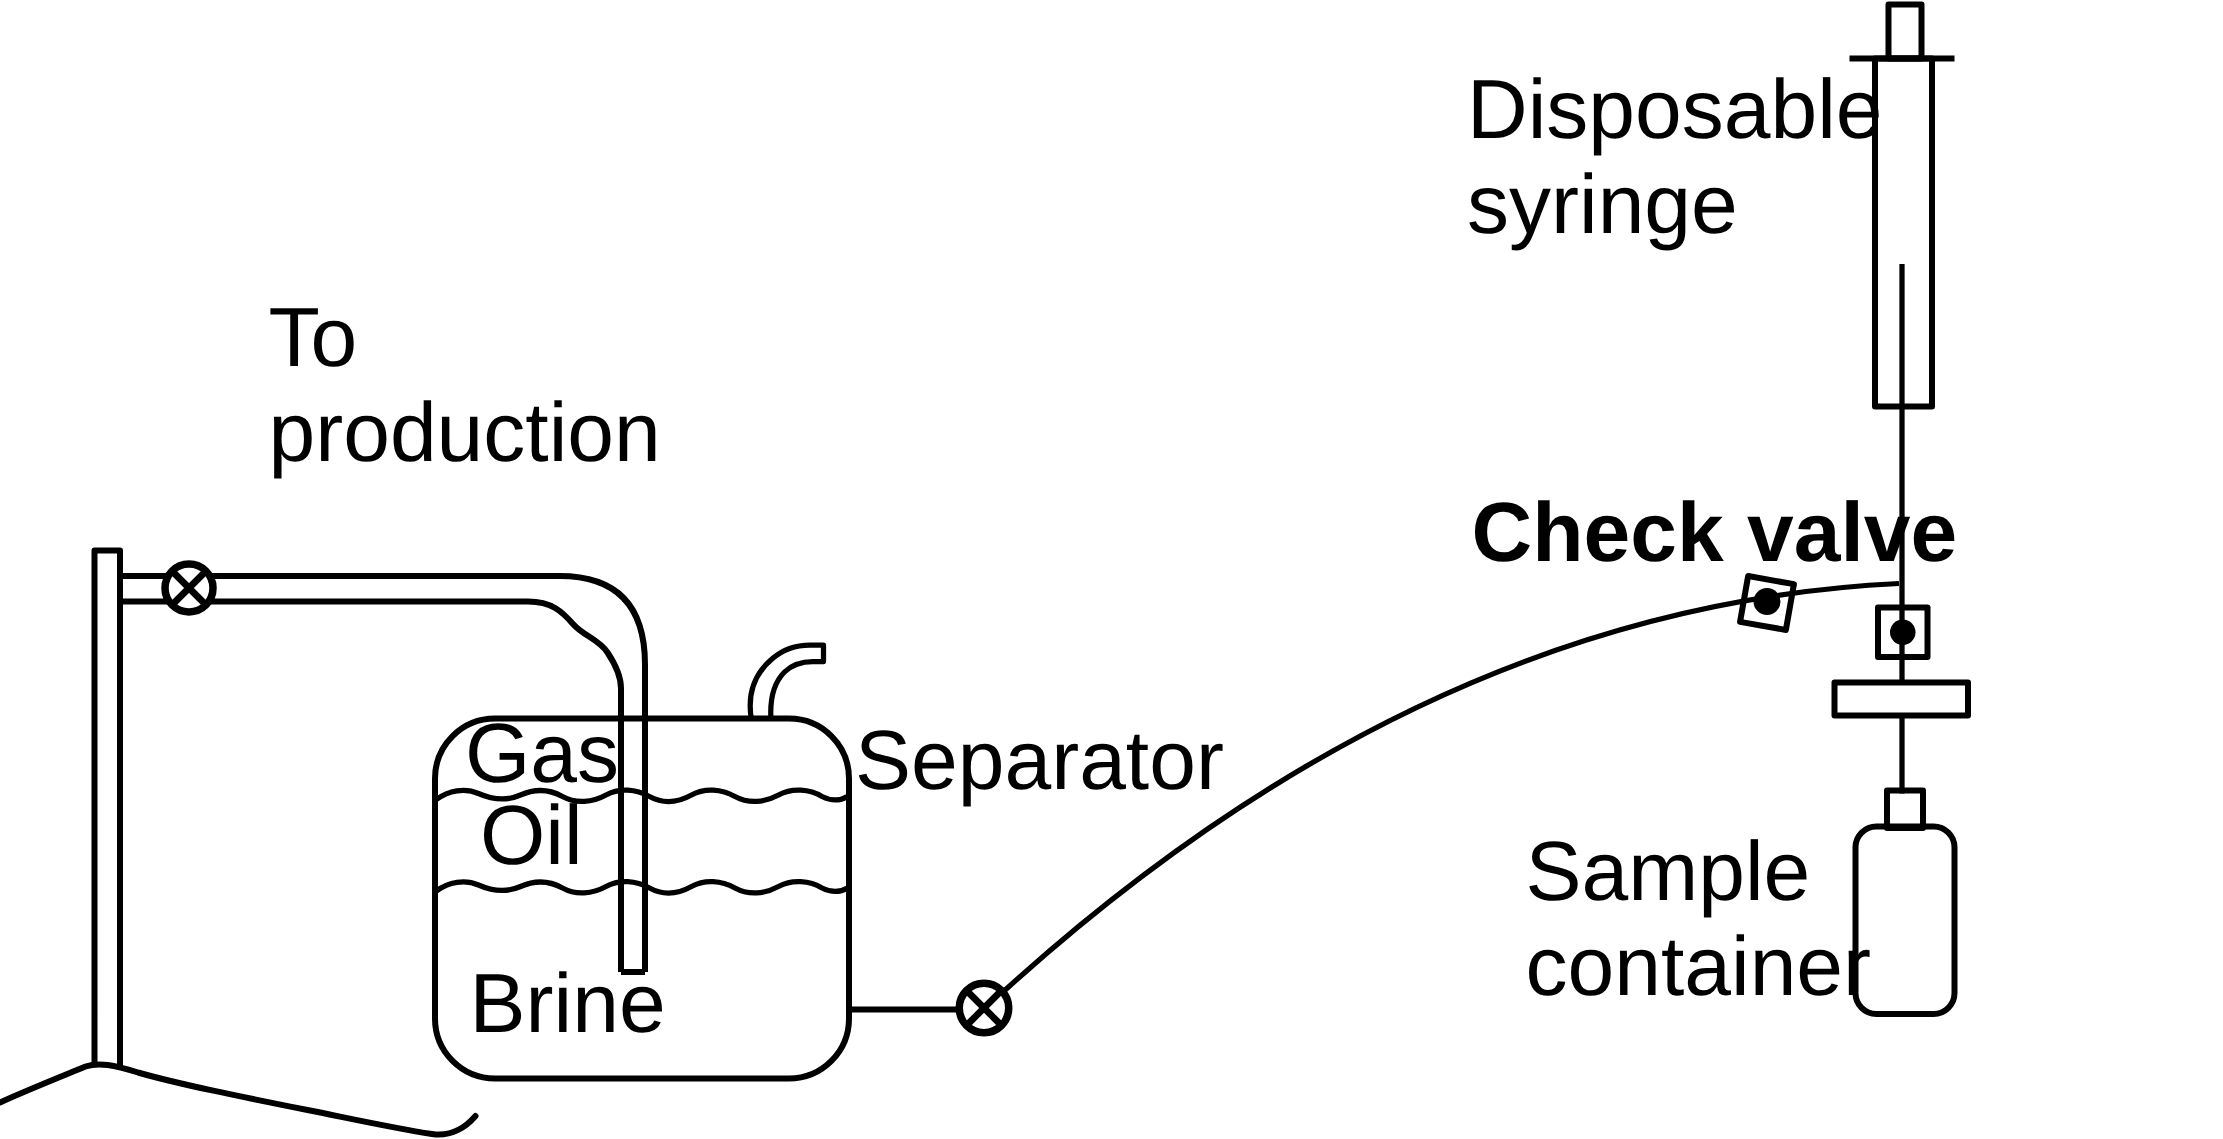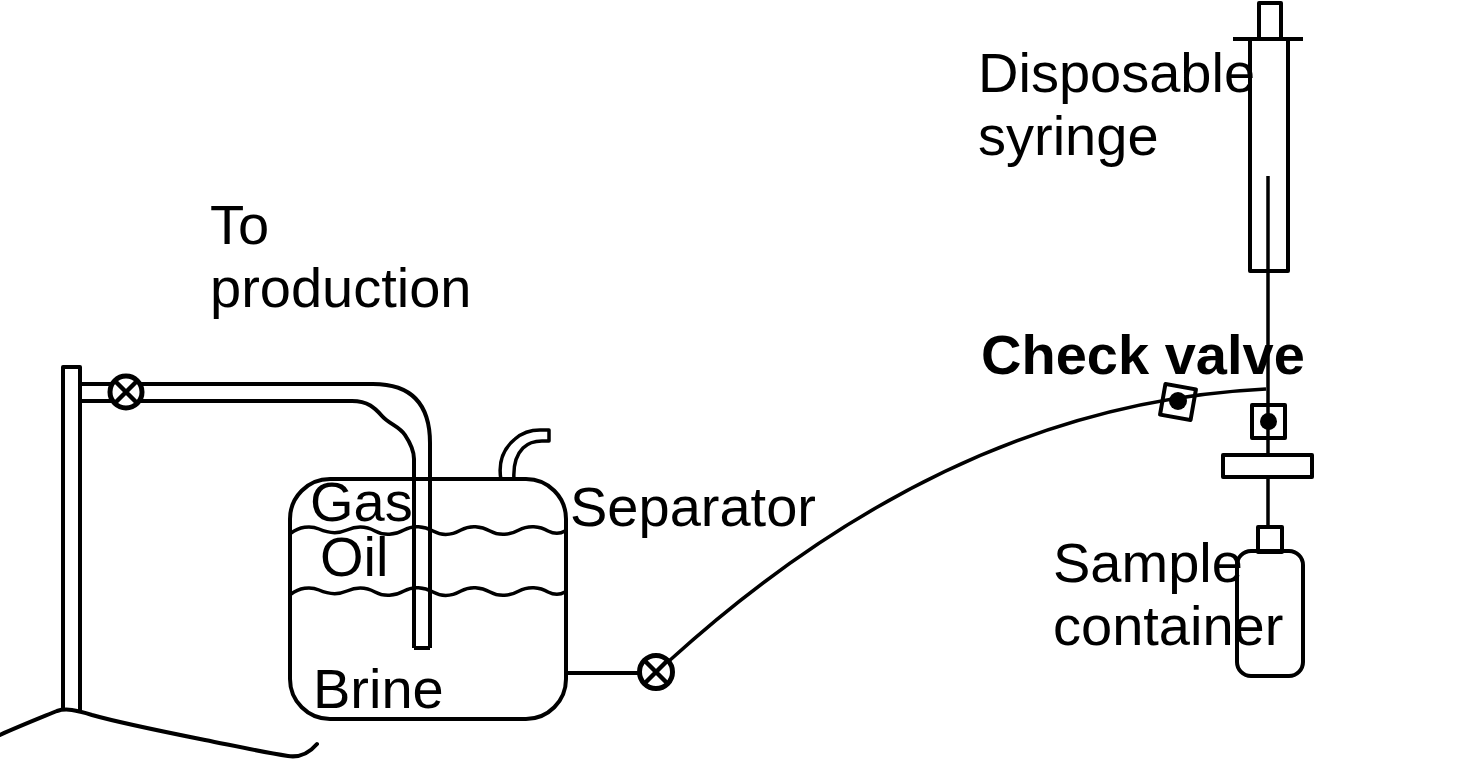--- a/index.html
+++ b/index.html
@@ -67,21 +67,21 @@
 
     <rect x="1252" y="405" width="33" height="33" stroke-width="4"></rect>
     <circle cx="1268.5" cy="421.5" r="8.5" fill="#000000" stroke="none"></circle>
 
     <rect x="1223" y="455" width="89" height="22" fill="#ffffff" stroke-width="4"></rect>
 
     <rect x="1258" y="527" width="24" height="25" stroke-width="4"></rect>
     <rect x="1237" y="551" width="66" height="125" rx="14" stroke-width="4"></rect>
   </svg>
 
-  <div class="lbl" style="left:210px;top:193px;">
+  <div class="lbl" style="left:179px;top:193px;">
     <span>To</span>
     <span>production</span>
   </div>
 
   <div class="lbl" style="left:978px;top:41px;">
     <span>Disposable</span>
     <span>syringe</span>
   </div>
 
 
@@ -90,29 +90,29 @@
   </div>
 
   <div class="lbl" style="left:310px;top:470px;">
     <span>Gas</span>
   </div>
 
   <div class="lbl" style="left:320px;top:525px;">
     <span>Oil</span>
   </div>
 
-  <div class="lbl" style="left:313px;top:637px;margin-top:20px;">
+  <div class="lbl" style="left:313px;top:637px;">
     <span>Brine</span>
   </div>
 
   <div class="lbl" style="left:981px;top:323px;font-weight:bold;">
     <span>Check valve</span>
   </div>
 
   <div class="lbl" style="left:1323px;top:397px;">
   </div>
 
-  <div class="lbl" style="left:1017px;top:531px;margin-left:36px;">
+  <div class="lbl" style="left:1017px;top:549px;">
     <span>Sample</span>
     <span>container</span>
   </div>
 
 </div>
 
 </body></html>

